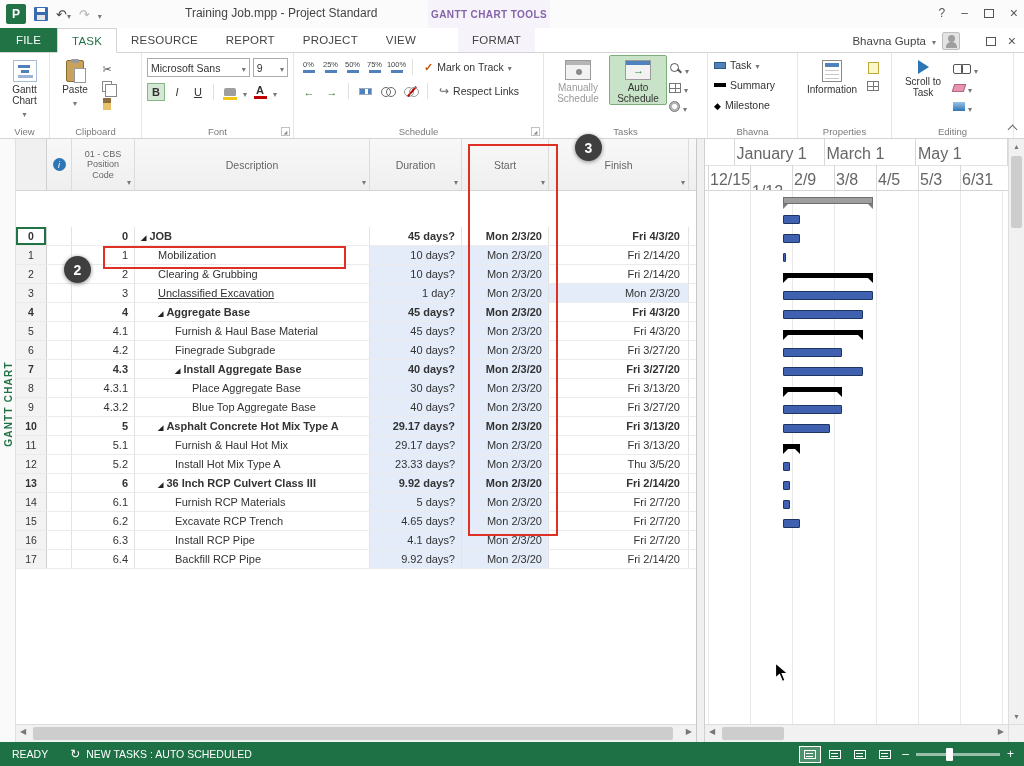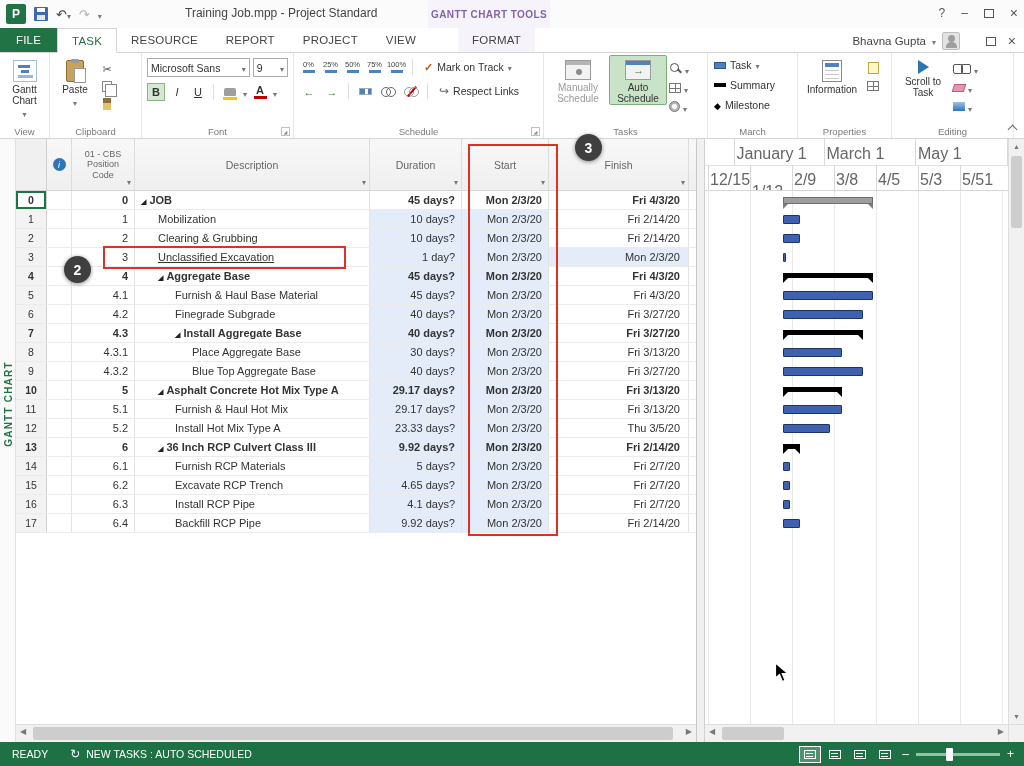--- a/index.html
+++ b/index.html
@@ -133,21 +133,21 @@
   .i-find::before{left:0;} .i-find::after{right:0;}
   .i-clear{width:12px;height:8px;background:#E794B2;border:1px solid #B26483;transform:skewX(-18deg);}
   .i-fill{width:12px;height:9px;background:linear-gradient(180deg,#9CC3E5,#2E75B6);}
 
   
   .main{flex:1 1 auto;display:flex;position:relative;background:#fff;min-height:0;}
   .side-strip{width:16px;background:#FAFAFA;border-right:1px solid #E0E0E0;position:relative;flex:0 0 auto;}
   .side-label{position:absolute;top:44%;left:50%;transform:translate(-50%,-50%) rotate(-90deg);
     font-size:10px;font-weight:bold;color:var(--green);letter-spacing:1.2px;white-space:nowrap;}
 
-  .table-pane{width:681px;display:flex;flex-direction:column;border-right:1px solid #C9C9C9;flex:0 0 auto;min-height:0;}
+  .table-pane{width:681px;display:flex;flex-direction:column;border-right:1px solid #C9C9C9;flex:0 0 auto;min-height:0;gap:36px;}
   .thead{height:52px;display:flex;background:linear-gradient(#F8F8F8,#EFEFEF);border-bottom:1px solid #D6D6D6;flex:0 0 auto;}
   .th{border-right:1px solid #DCDCDC;display:flex;align-items:center;justify-content:center;
       font-size:10.5px;color:#666;position:relative;text-align:center;}
   .th .hdd{position:absolute;right:3px;bottom:3px;}
   .codehead{font-size:9px;line-height:10.5px;white-space:pre-line;}
   .i-info{width:13px;height:13px;border-radius:50%;background:#2E75B6;color:#fff;font-size:9px;font-style:italic;
           display:flex;align-items:center;justify-content:center;}
   .i-info::before{content:"i";}
   .tbody{flex:1 1 auto;background:#fff;overflow:hidden;position:relative;}
   .trow{height:19px;display:flex;font-size:11px;border-bottom:1px solid #EBEBEB;}
@@ -416,21 +416,21 @@
         <span class="dd"></span>
       </span>
       <span class="irow">
         <span class="i-sum"></span>
         <span>Summary</span>
       </span>
       <span class="irow">
         <span class="i-mile"></span>
         <span>Milestone</span>
       </span>
-      <div class="glabel">March</div>
+      <div class="glabel">Bhavna</div>
     </div>
 
     <div class="rgroup hor" style="width:94px">
       <div class="bigbtn" style="width:62px">
         <span class="i-form"></span>
         <span class="blabel">Information</span>
       </div>
       <div class="tcol">
         <span class="iconbtn">
             <span class="i-note"></span>
@@ -735,21 +735,21 @@
             <span class="tlabel" style="left: 47px; top: 44px;">1/12</span>
             <div class="ttick" style="left: 87px; top: 26px; height: 26px;"></div>
             <span class="tlabel" style="left: 89px; top: 32px;">2/9</span>
             <div class="ttick" style="left: 129px; top: 26px; height: 26px;"></div>
             <span class="tlabel" style="left: 131px; top: 32px;">3/8</span>
             <div class="ttick" style="left: 171px; top: 26px; height: 26px;"></div>
             <span class="tlabel" style="left: 173px; top: 32px;">4/5</span>
             <div class="ttick" style="left: 213px; top: 26px; height: 26px;"></div>
             <span class="tlabel" style="left: 215px; top: 32px;">5/3</span>
             <div class="ttick" style="left: 255px; top: 26px; height: 26px;"></div>
-            <span class="tlabel" style="left: 257px; top: 32px;">5/51</span>
+            <span class="tlabel" style="left: 257px; top: 32px;">6/31</span>
           </div>
       </div>
       <div class="cbody">
           <div class="vgrid" style="left: 3px;"></div>
           <div class="vgrid" style="left: 45px;"></div>
           <div class="vgrid" style="left: 87px;"></div>
           <div class="vgrid" style="left: 129px;"></div>
           <div class="vgrid" style="left: 171px;"></div>
           <div class="vgrid" style="left: 213px;"></div>
           <div class="vgrid" style="left: 255px;"></div>

